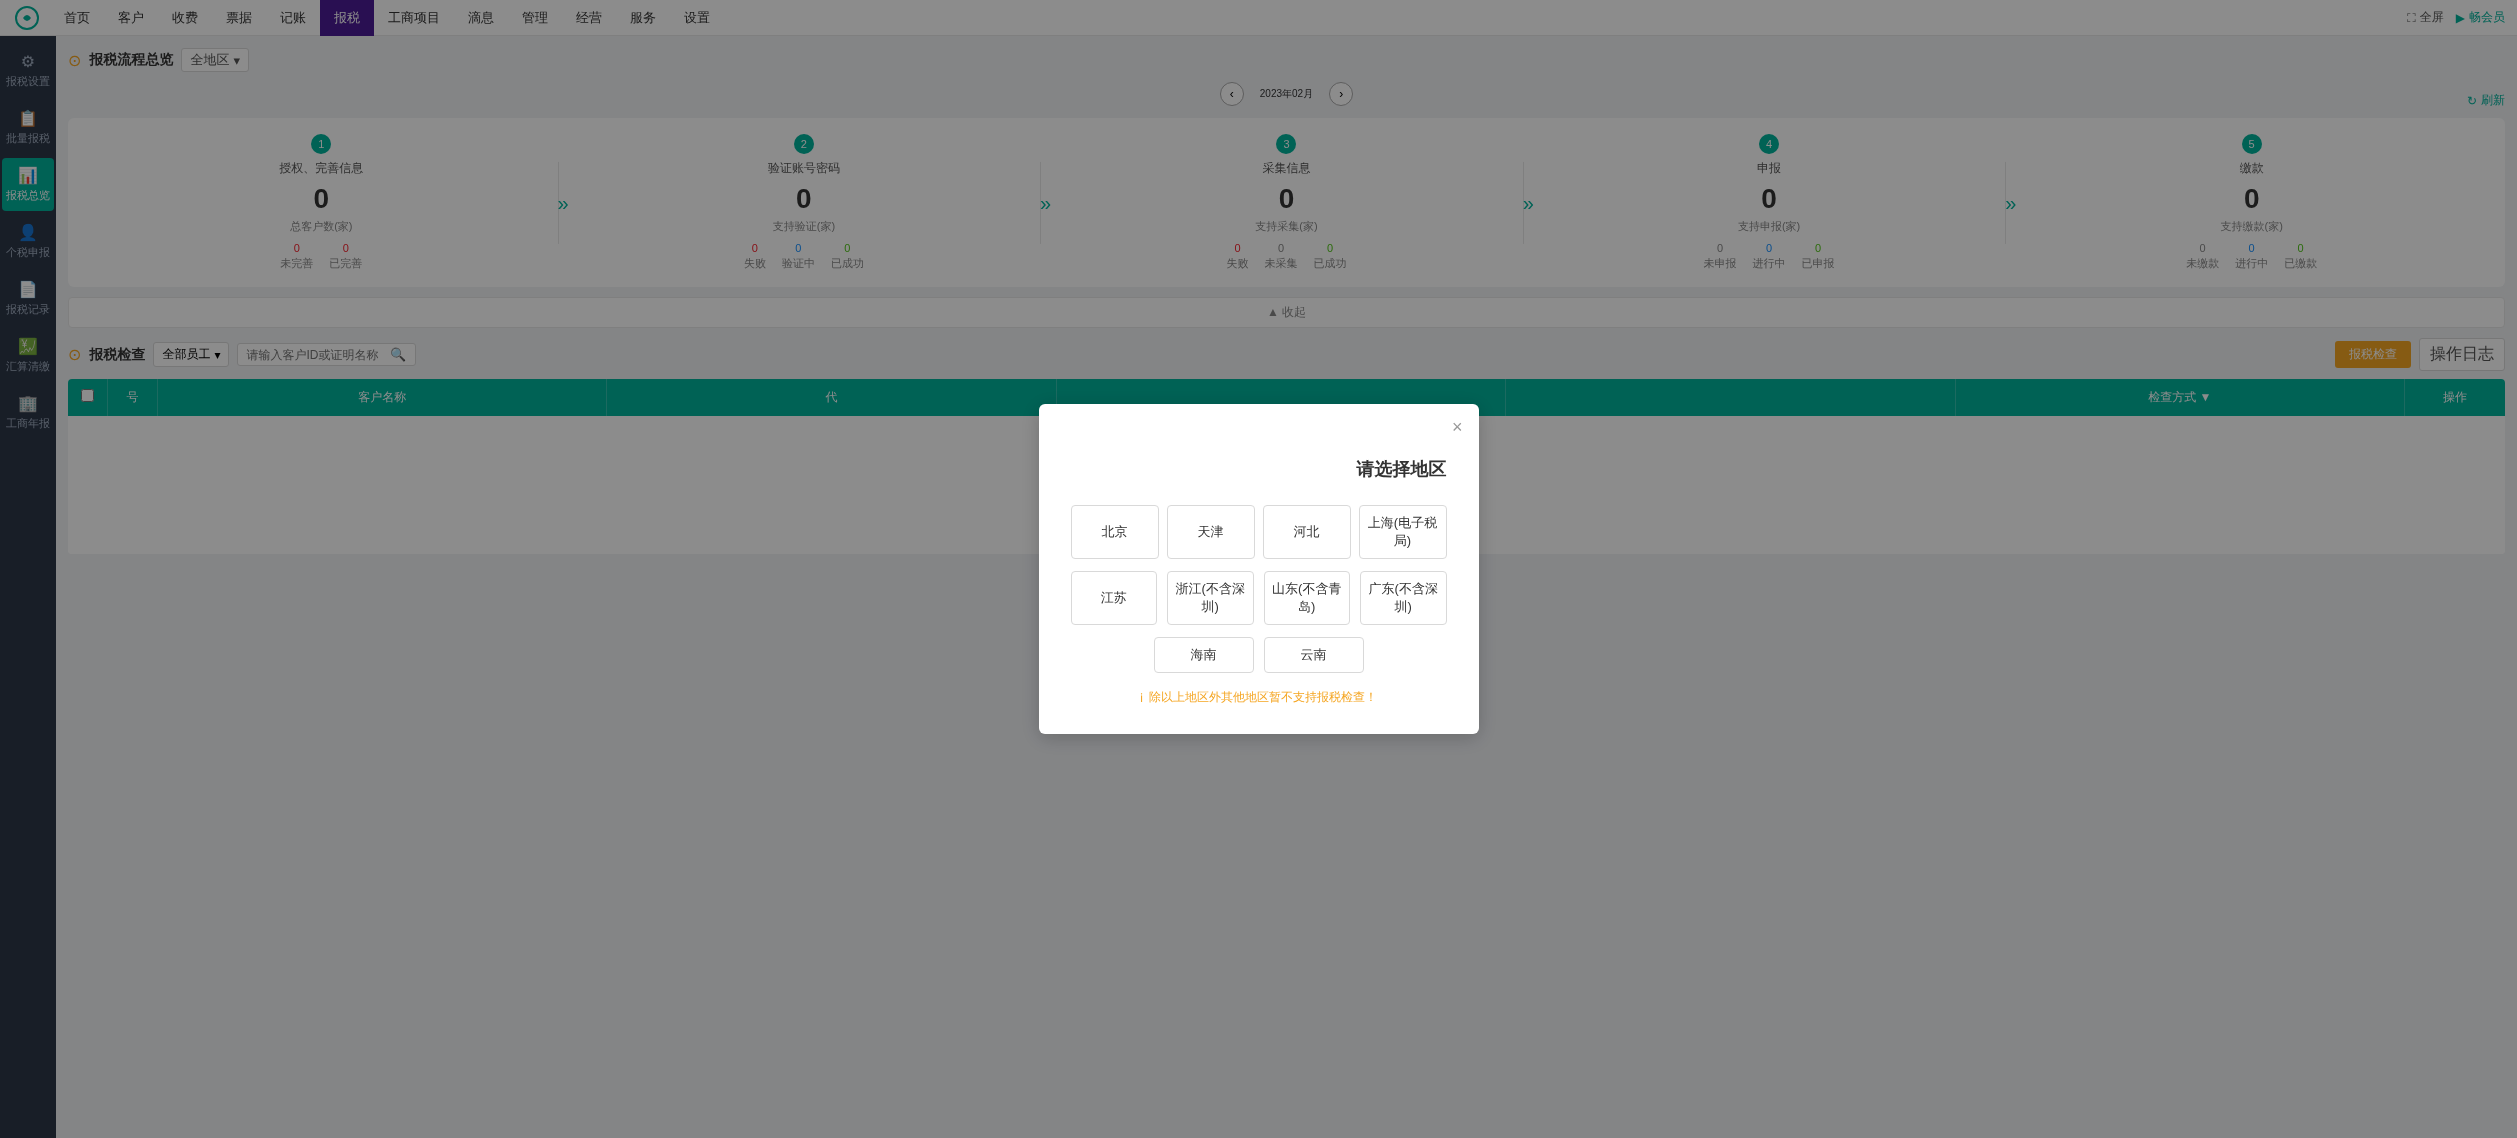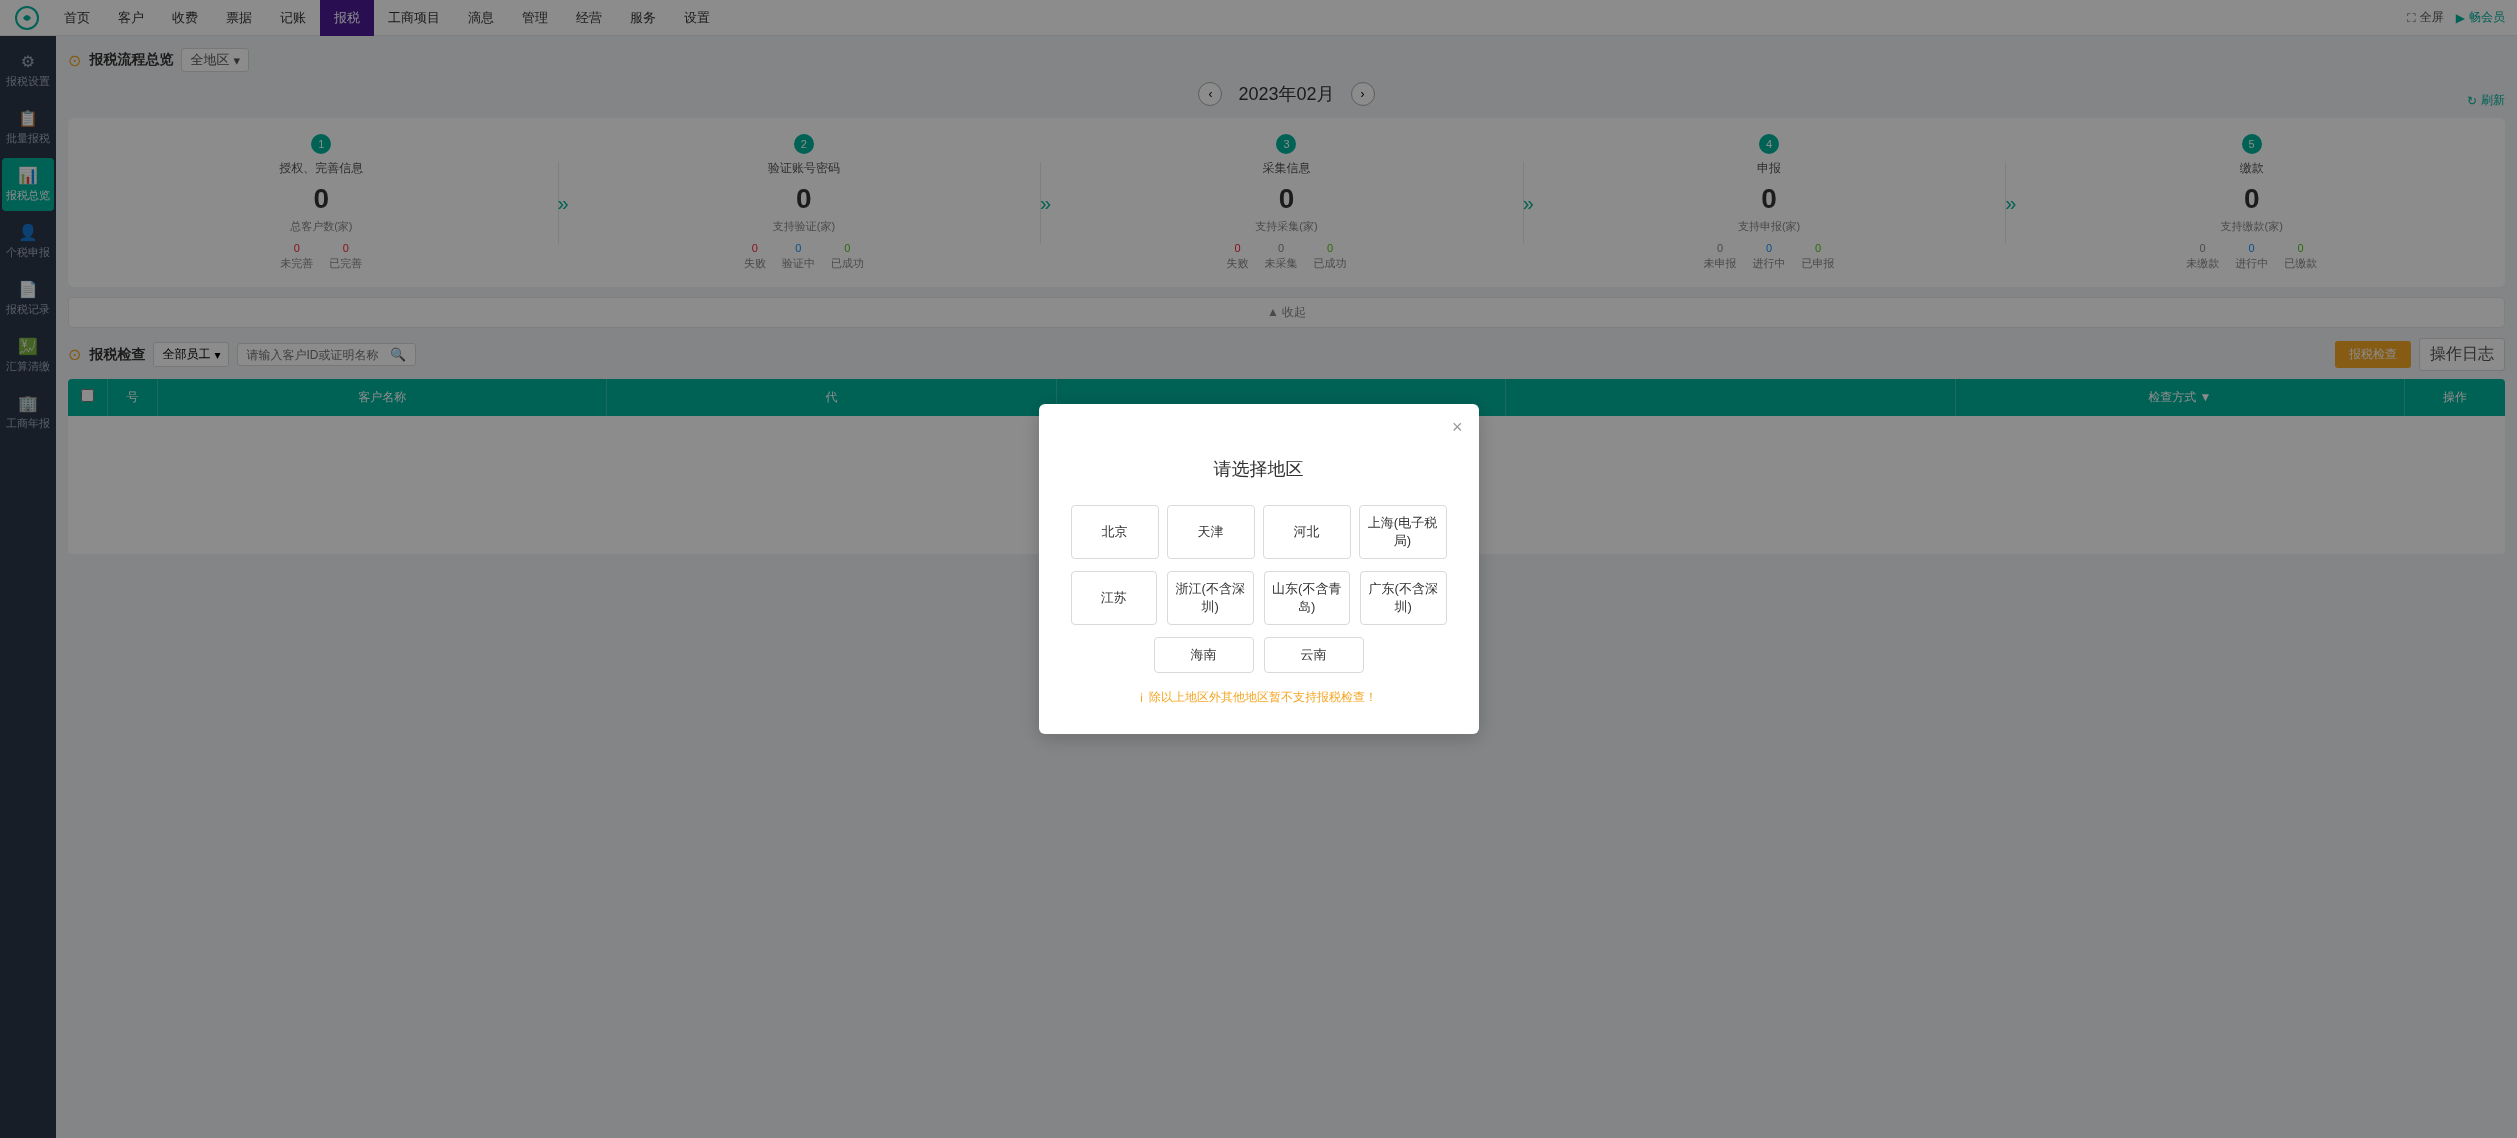--- a/index.html
+++ b/index.html
@@ -112,21 +112,21 @@
     }
     .date-nav-btn {
       width: 24px; height: 24px;
       border-radius: 50%;
       border: 1px solid #aaa;
       background: #fff;
       cursor: pointer;
       display: flex; align-items: center; justify-content: center;
       font-size: 12px;
     }
-    .date-nav-text { font-size: 18px; color: #333; }
+    .date-nav-text { font-size: 10px; color: #333; }
     .refresh-btn {
       position: absolute; right: 12px; top: 56px;
       background: none; border: none; cursor: pointer;
       color: #00b29b; font-size: 12px;
       display: flex; align-items: center; gap: 4px;
     }
 
     
     .flow-cards {
       display: flex; align-items: stretch; gap: 0;
@@ -275,23 +275,23 @@
       position: relative;
       box-shadow: 0 4px 20px rgba(0,0,0,0.2);
     }
     .modal-close {
       position: absolute; top: 14px; right: 16px;
       font-size: 18px; cursor: pointer; color: #999;
       background: none; border: none;
       line-height: 1;
     }
     .modal-title {
-      text-align: center;
+      text-align: right;
       font-size: 18px;
-      font-weight: normal;
+      font-weight: bold;
       color: #333;
       margin-bottom: 24px;
       margin-top: 25px;
     }
     .region-grid {
       display: grid;
       grid-template-columns: repeat(4, 1fr);
       gap: 8px;
       margin-bottom: 12px;
     }

